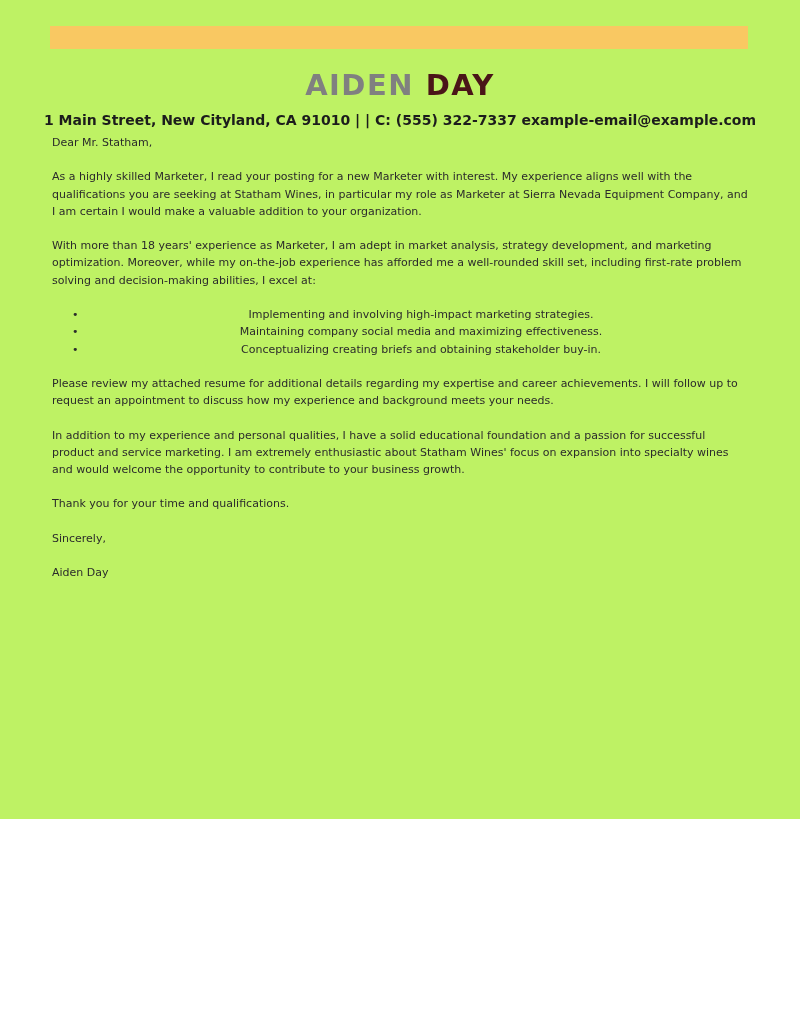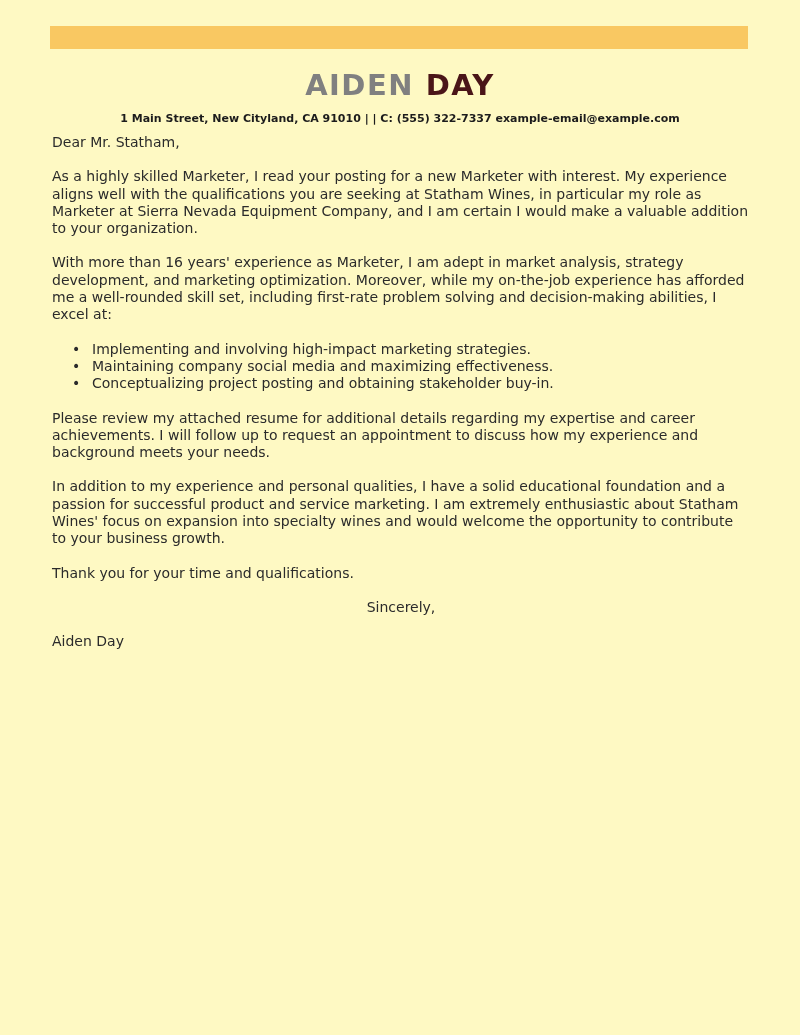--- a/index.html
+++ b/index.html
@@ -7,22 +7,22 @@
     padding: 0;
     background: #ffffff;
     width: 800px;
     height: 1035px;
     font-family: "DejaVu Sans", "Liberation Sans", sans-serif;
     overflow: hidden;
   }
   .page {
     position: relative;
     width: 800px;
-    height: 1035px;
-    background: #fef9c3;
+    height: 819px;
+    background: #bef264;
   }
   .banner {
     position: absolute;
     left: 50px;
     top: 26px;
     width: 698px;
     height: 23px;
     background: #f9c862;
   }
   .name-line {
@@ -37,53 +37,54 @@
     line-height: 34px;
   }
   .name-first { color: #808080; }
   .name-last  { color: #4a1518; }
   .contact-line {
     position: absolute;
     top: 112px;
     left: 0;
     width: 800px;
     text-align: center;
-    font-size: 11px;
+    font-size: 14px;
     font-weight: bold;
     color: #1c1c1c;
   }
   .letter {
     position: absolute;
     left: 52px;
     top: 134px;
     width: 698px;
-    font-size: 14px;
+    font-size: 11px;
     line-height: 17.3px;
     color: #2b2b2b;
   }
   .letter p {
     margin: 0 0 17px 0;
   }
   .salutation { margin-bottom: 17px; }
   ul.excel-list {
     margin: 0 0 17px 0;
     padding: 0 0 0 40px;
     list-style: none;
   }
   ul.excel-list li {
     position: relative;
     line-height: 17.3px;
+    text-align: center;
   }
   ul.excel-list li::before {
     content: "\2022";
     position: absolute;
     left: -20px;
     color: #2b2b2b;
   }
-  .signoff { margin-bottom: 34px; text-align: center; }
+  .signoff { margin-bottom: 34px; }
   .signature { margin-bottom: 0; }
 </style>
 </head>
 <body>
 
 <div class="page">
 
   <div class="banner"></div>
 
   <div class="name-line">
@@ -91,26 +92,26 @@
     <span class="name-last">DAY</span>
   </div>
 
   <div class="contact-line">1 Main Street, New Cityland, CA 91010 | | C: (555) 322-7337 example-email@example.com</div>
 
   <div class="letter">
     <p class="salutation">Dear Mr. Statham,</p>
 
     <p>As a highly skilled Marketer, I read your posting for a new Marketer with interest. My experience aligns well with the qualifications you are seeking at Statham Wines, in particular my role as Marketer at Sierra Nevada Equipment Company, and I am certain I would make a valuable addition to your organization.</p>
 
-    <p>With more than 16 years' experience as Marketer, I am adept in market analysis, strategy development, and marketing optimization. Moreover, while my on-the-job experience has afforded me a well-rounded skill set, including first-rate problem solving and decision-making abilities, I excel at:</p>
+    <p>With more than 18 years' experience as Marketer, I am adept in market analysis, strategy development, and marketing optimization. Moreover, while my on-the-job experience has afforded me a well-rounded skill set, including first-rate problem solving and decision-making abilities, I excel at:</p>
 
     <ul class="excel-list">
       <li>Implementing and involving high-impact marketing strategies.</li>
       <li>Maintaining company social media and maximizing effectiveness.</li>
-      <li>Conceptualizing project posting and obtaining stakeholder buy-in.</li>
+      <li>Conceptualizing creating briefs and obtaining stakeholder buy-in.</li>
     </ul>
 
     <p>Please review my attached resume for additional details regarding my expertise and career achievements. I will follow up to request an appointment to discuss how my experience and background meets your needs.</p>
 
     <p>In addition to my experience and personal qualities, I have a solid educational foundation and a passion for successful product and service marketing. I am extremely enthusiastic about Statham Wines' focus on expansion into specialty wines and would welcome the opportunity to contribute to your business growth.</p>
 
     <p>Thank you for your time and qualifications.</p>
 
     <p class="signoff">Sincerely,</p>
 

